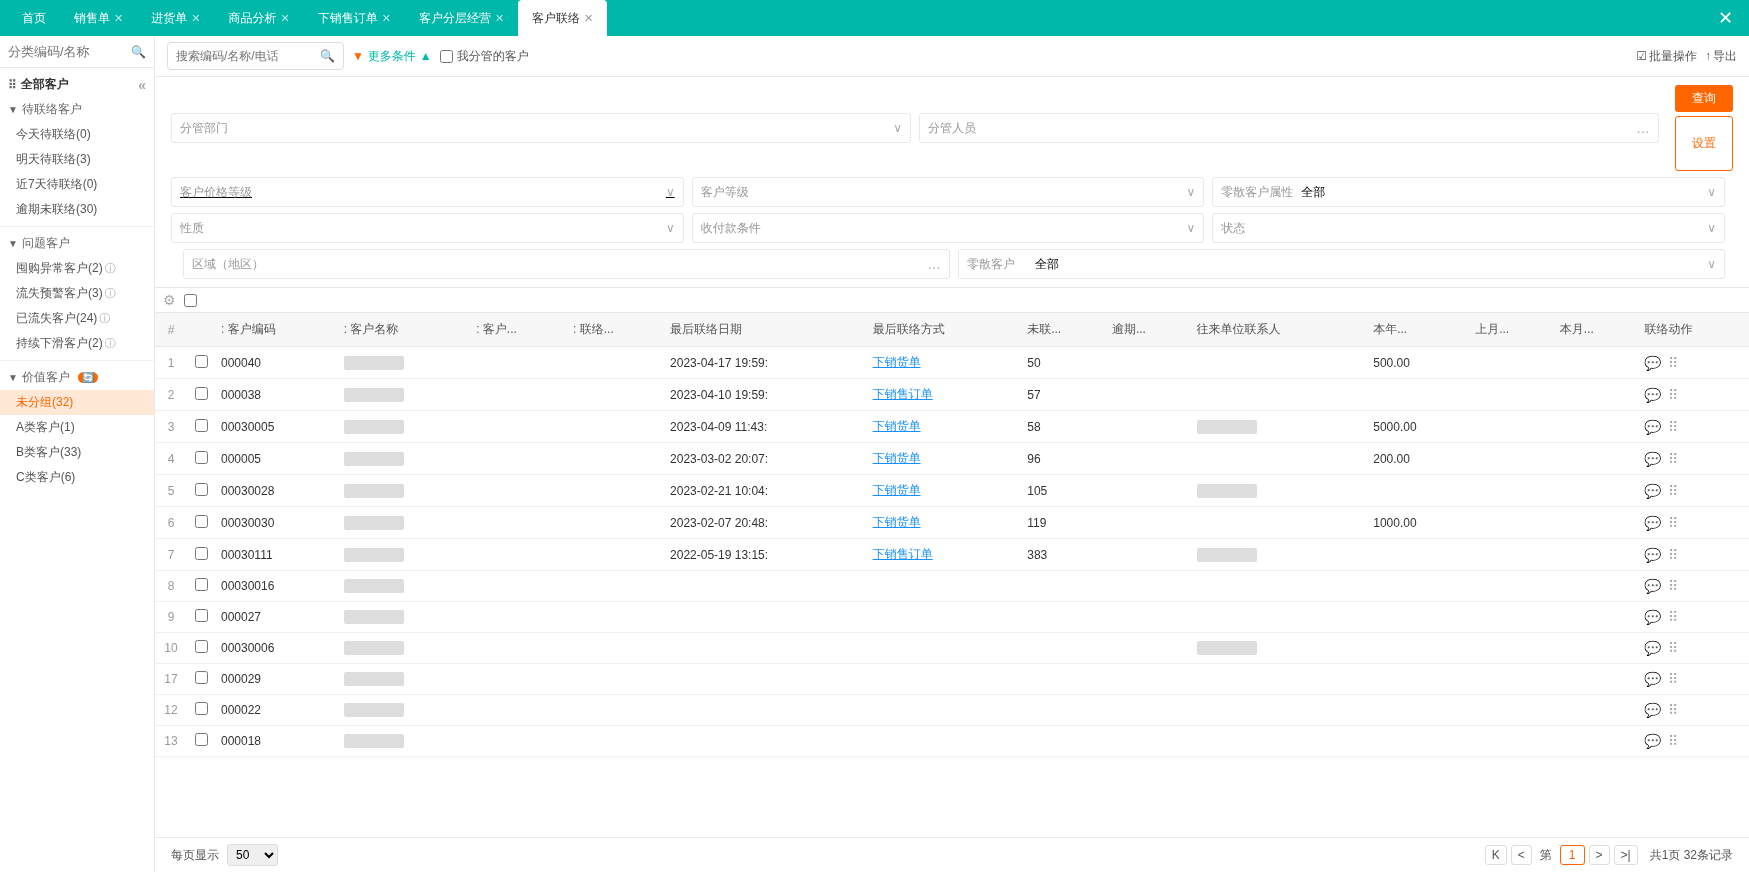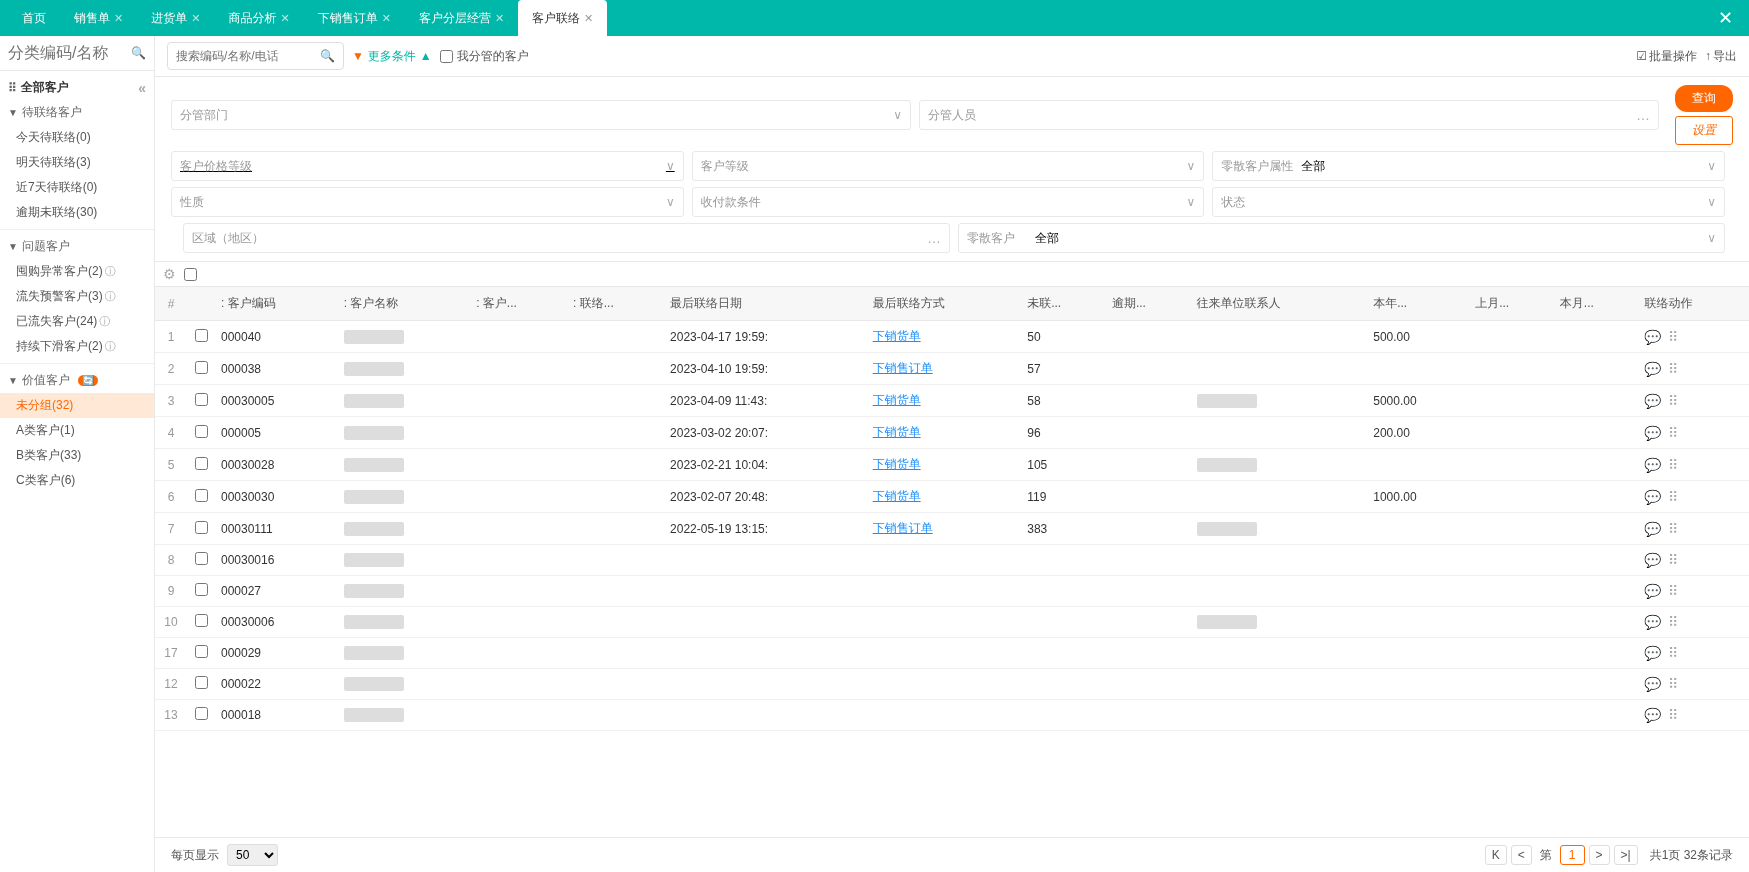--- a/index.html
+++ b/index.html
@@ -33,21 +33,21 @@
     
     .sidebar {
       width: 155px; background: #fff; border-right: 1px solid #e8e8e8;
       overflow-y: auto; flex-shrink: 0;
     }
     .sidebar-search {
       display: flex; align-items: center; padding: 8px;
       border-bottom: 1px solid #e8e8e8;
     }
     .sidebar-search input {
-      border: none; outline: none; font-size: 16px; color: #15803d; width: 100%;
+      border: none; outline: none; font-size: 13px; color: #15803d; width: 100%;
     }
     .sidebar-search .search-icon { color: #aaa; cursor: pointer; }
     .sidebar-section-header {
       display: flex; align-items: center; padding: 8px 8px 4px;
       font-weight: bold; color: #333; cursor: pointer;
     }
     .sidebar-section-header .grid-icon { margin-right: 4px; color: #666; }
     .sidebar-section-header .collapse-btn {
       margin-left: auto; color: #aaa; font-size: 14px; cursor: pointer;
     }
@@ -93,26 +93,26 @@
     .filter-field {
       display: flex; align-items: center; flex: 1; min-width: 0;
       border: 1px solid #e8e8e8; border-radius: 3px; height: 30px;
       padding: 0 8px; margin-right: 8px; background: #fff;
     }
     .filter-field label { color: #999; white-space: nowrap; margin-right: 8px; min-width: 60px; }
     .filter-field input { border: none; outline: none; flex: 1; font-size: 12px; }
     .filter-field .arrow-down { margin-left: auto; color: #aaa; }
     .filter-actions { display: flex; flex-direction: column; gap: 4px; margin-left: 8px; }
     .btn-query {
-      background: #f60; color: #fff; border: none; border-radius: 12px;
+      background: #f60; color: #fff; border: none; border-radius: 3px;
       padding: 5px 16px; cursor: pointer; font-size: 12px;
     }
     .btn-reset {
       background: #fff; color: #f60; border: 1px solid #f60; border-radius: 3px;
-      padding: 5px 16px; cursor: pointer; font-size: 12px; font-style: italic;
+      padding: 18px 16px; cursor: pointer; font-size: 12px;
     }
 
     
     .table-toolbar {
       background: #fff; padding: 4px 8px;
       display: flex; align-items: center; gap: 8px;
       border-bottom: 1px solid #e8e8e8;
     }
 
     

